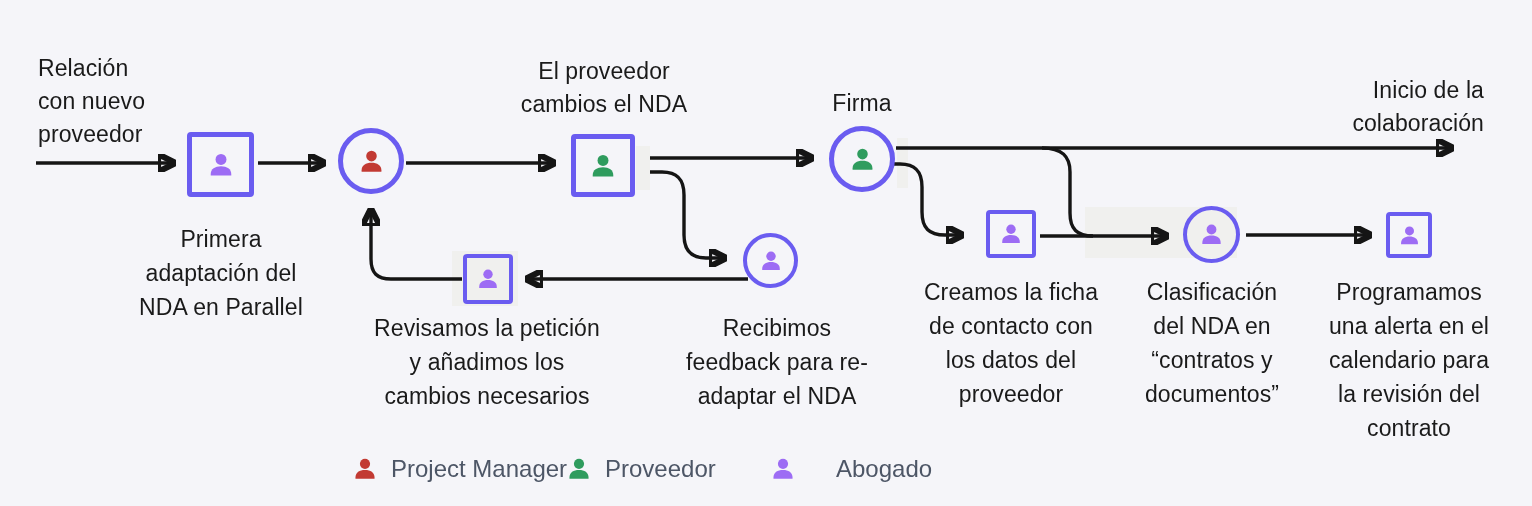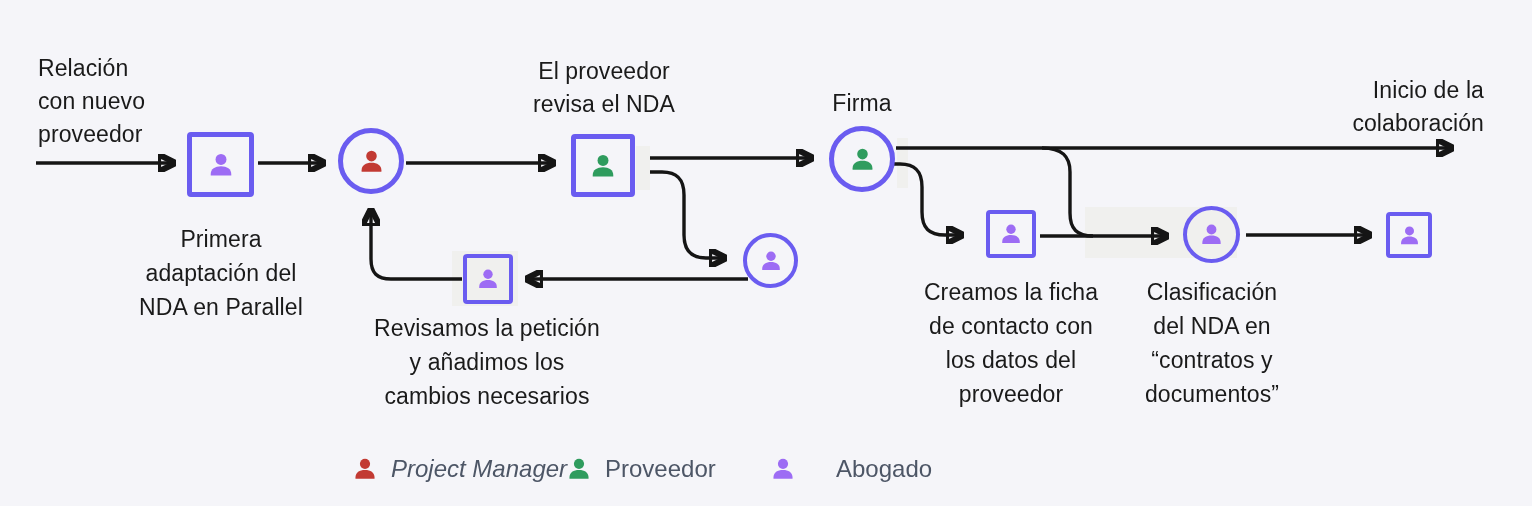--- a/index.html
+++ b/index.html
@@ -159,41 +159,49 @@
           <circle cx="12" cy="7.2" r="4.7"></circle>
           <path d="M3.2 21v-1.2c0-4.5 3.7-6.8 8.8-6.8s8.8 2.3 8.8 6.8V21z"></path>
         </g>
     </svg>
   </div>
 
   <div class="caption top left-align" style="left:38px;top:52px;width:220px;">Relación
 con nuevo
 proveedor</div>
   <div class="caption top" style="left:484px;top:55px;width:240px;">El proveedor
-revisa el NDA</div>
+cambios el NDA</div>
   <div class="caption top" style="left:792px;top:87px;width:140px;">Firma</div>
   <div class="caption top right-align" style="left:1284px;top:62px;width:200px;">Inicio de la
 colaboración</div>
 
   <div class="caption" style="left:347px;top:311px;width:280px;">Revisamos la petición
 y añadimos los
 cambios necesarios</div>
   <div class="caption" style="left:91px;top:222px;width:260px;">Primera
 adaptación del
 NDA en Parallel</div>
+  <div class="caption" style="left:647px;top:311px;width:260px;">Recibimos
+feedback para re-
+adaptar el NDA</div>
   <div class="caption" style="left:891px;top:275px;width:240px;">Creamos la ficha
 de contacto con
 los datos del
 proveedor</div>
   <div class="caption" style="left:1092px;top:275px;width:240px;">Clasificación
 del NDA en
 “contratos y
 documentos”</div>
-
-  <div class="legend-item" style="left:352px;font-style:italic;">
+  <div class="caption" style="left:1289px;top:275px;width:240px;">Programamos
+una alerta en el
+calendario para
+la revisión del
+contrato</div>
+
+  <div class="legend-item" style="left:352px;">
     <svg class="person" width="26" height="26" viewBox="0 0 24 24">
       <g fill="#c23a33">
           <circle cx="12" cy="7.2" r="4.7"></circle>
           <path d="M3.2 21v-1.2c0-4.5 3.7-6.8 8.8-6.8s8.8 2.3 8.8 6.8V21z"></path>
         </g>
     </svg>
     <span>Project Manager</span>
   </div>
   <div class="legend-item" style="left:566px;">
     <svg class="person" width="26" height="26" viewBox="0 0 24 24">

